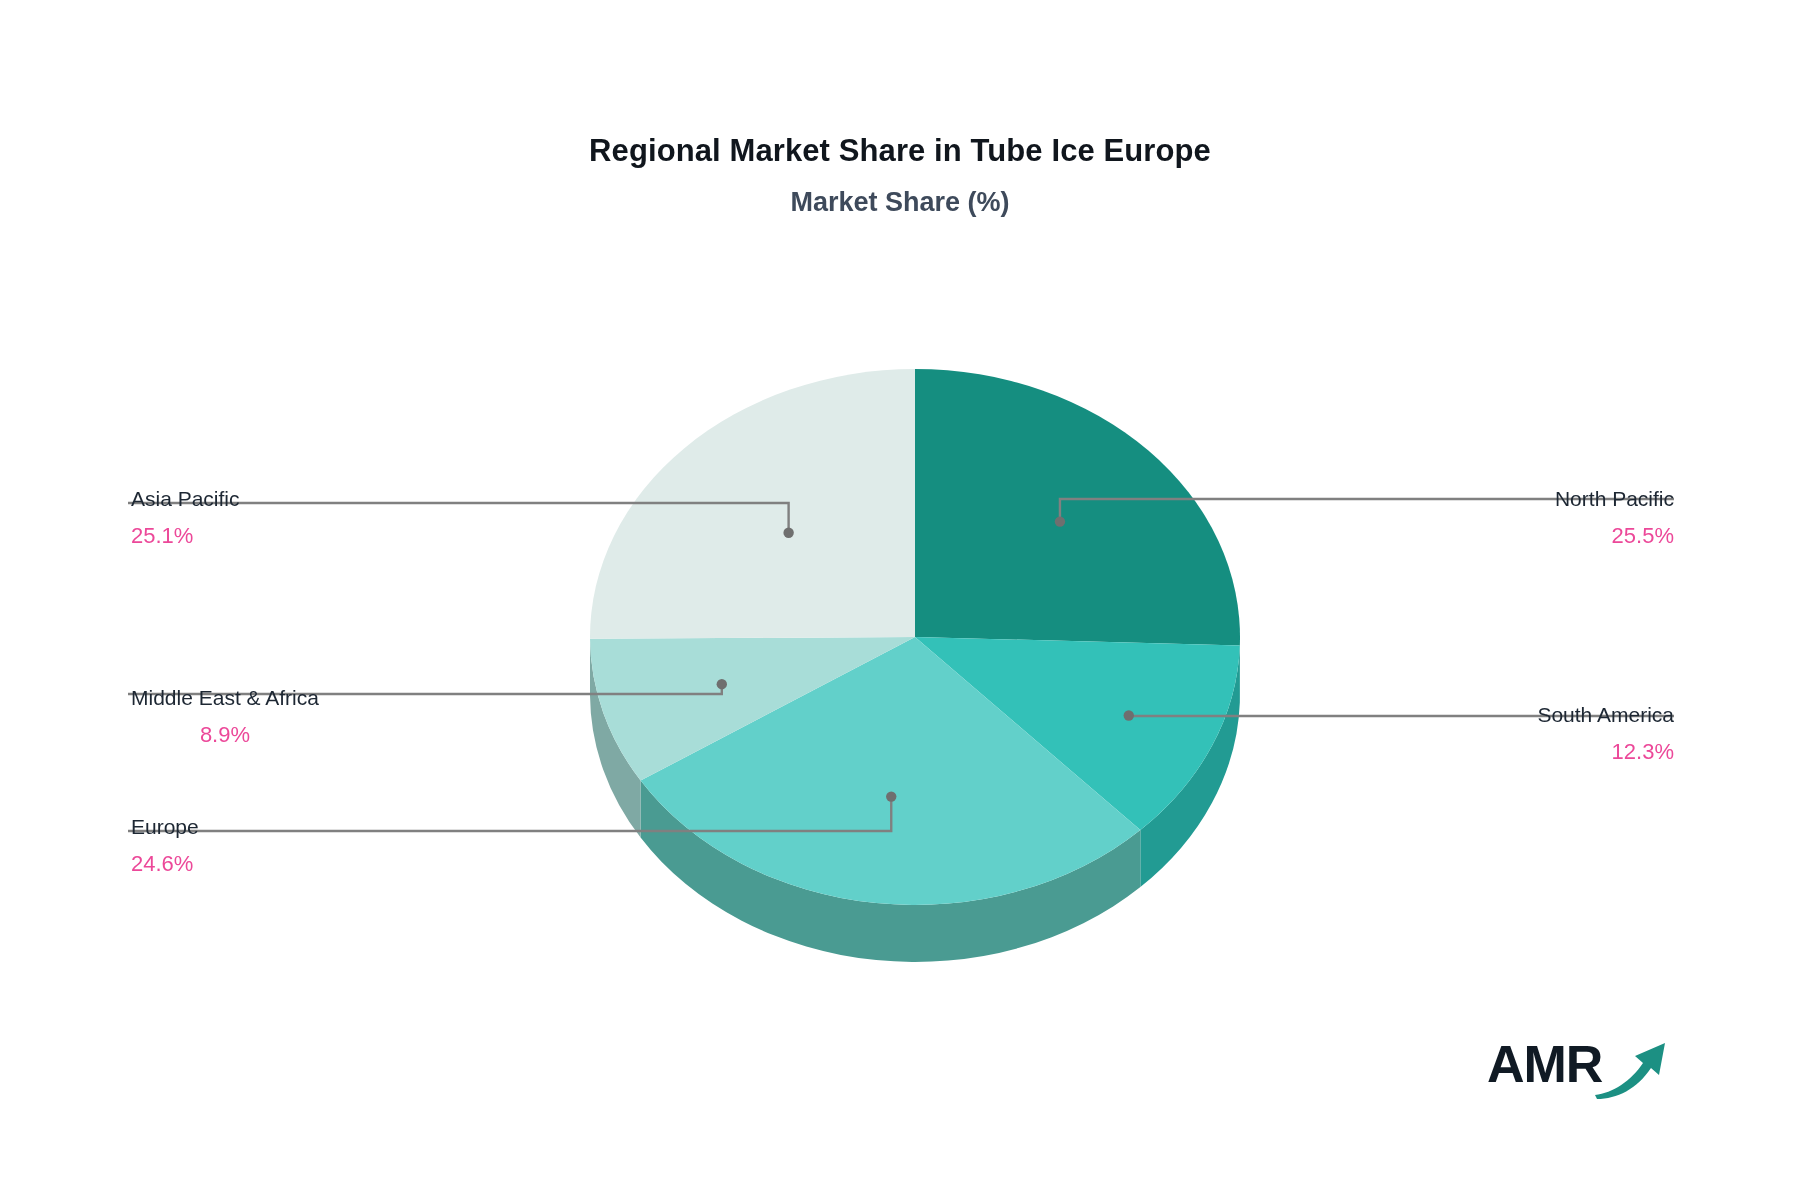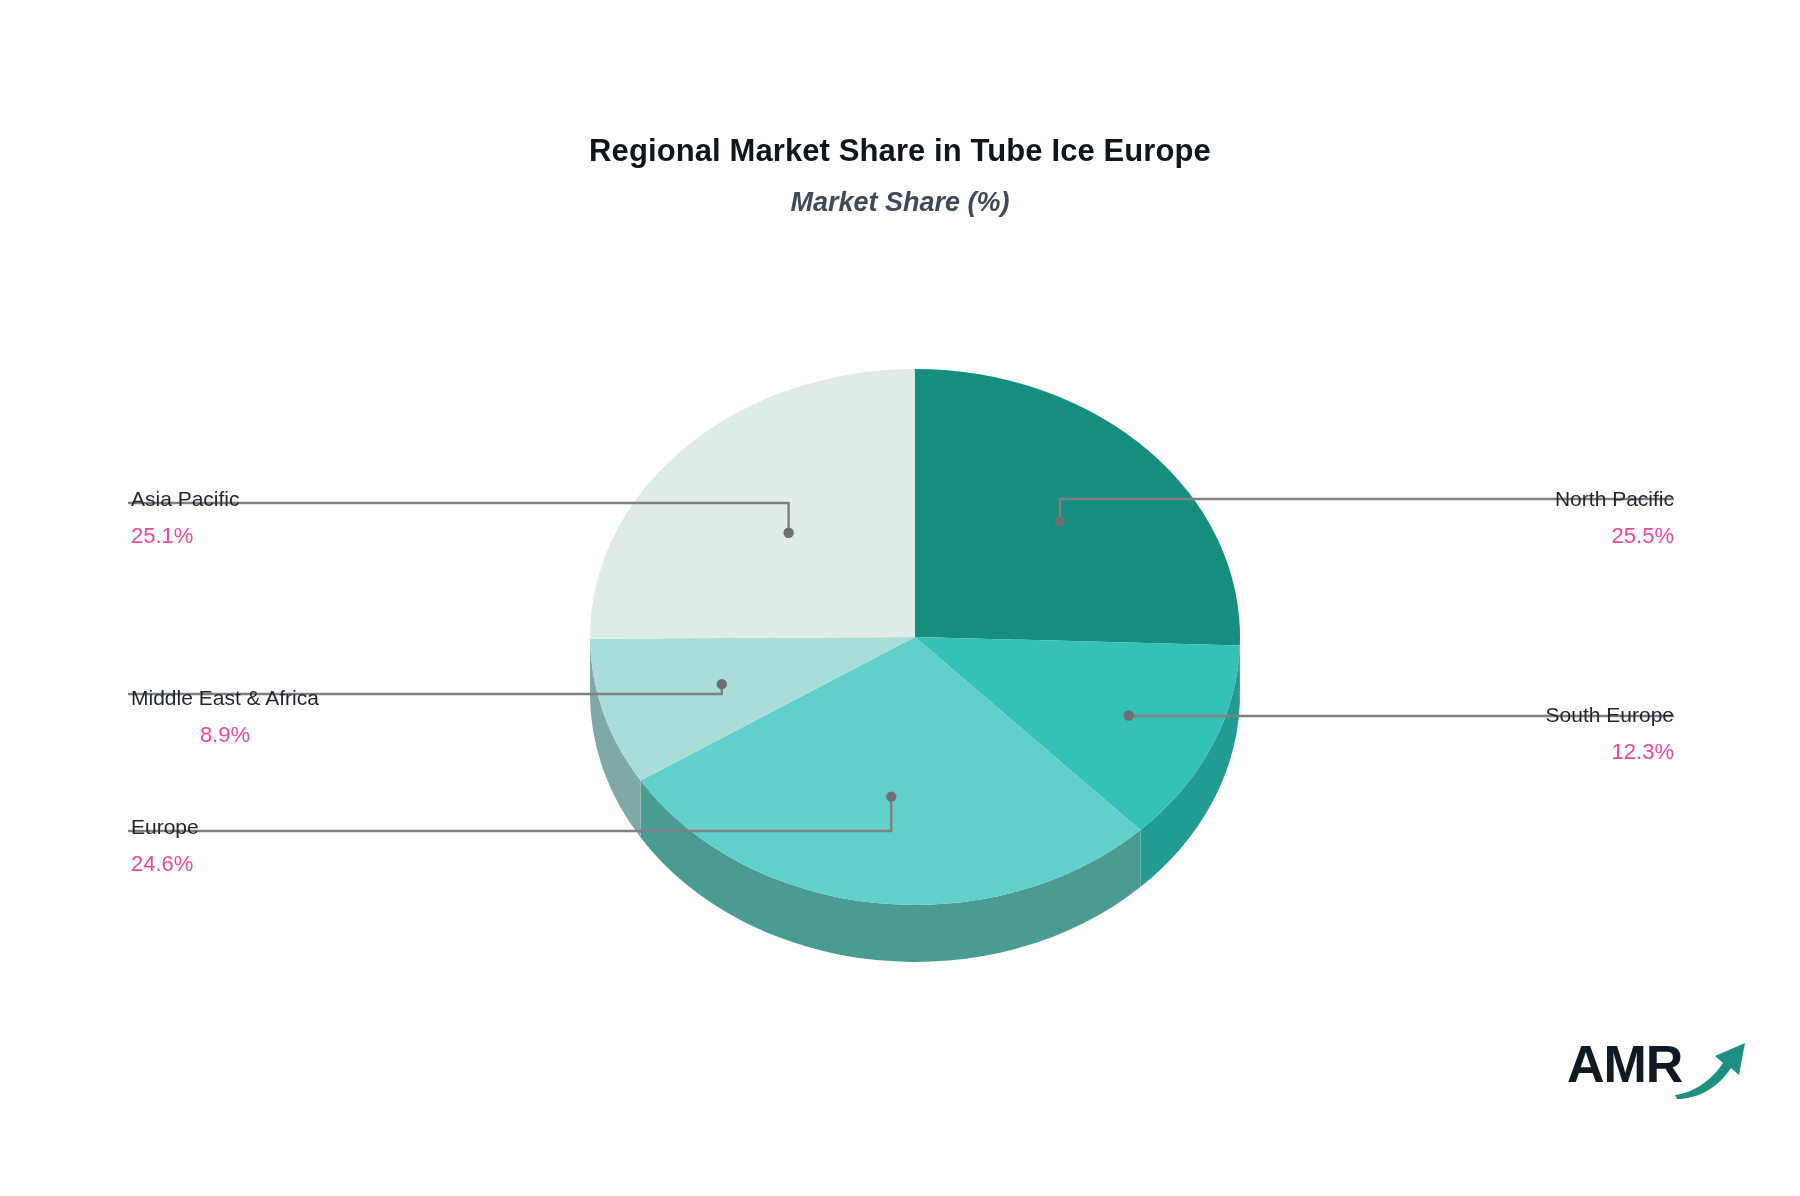--- a/index.html
+++ b/index.html
@@ -41,21 +41,20 @@
     letter-spacing: 0.1px;
     line-height: 38px;
     margin: 0;
   }
   .chart-subtitle {
     font-size: 27px;
     font-weight: bold;
     color: #3e4a5b;
     line-height: 36px;
     margin: 14px 0 0 0;
-    font-style: italic;
   }
 
   
   .callout {
     position: absolute;
     margin-top: 20px;
   }
   .callout .name {
     font-size: 21px;
     color: #1d2733;
@@ -68,21 +67,21 @@
     line-height: 26px;
     white-space: nowrap;
     margin-top: 11px;
   }
   .callout.left  { text-align: left; }
   .callout.right { text-align: right; }
 
   
   .logo {
     position: absolute;
-    left: 1567px;
+    left: 1487px;
     top: 1035px;
     width: 180px;
     height: 76px;
   }
   .logo-text {
     position: absolute;
     left: 0;
     top: 0;
     font-size: 52px;
     font-weight: bold;
@@ -154,21 +153,21 @@
   <div class="name">Europe</div>
   <div class="value">24.6%</div>
 </div>
 
 <div class="callout right" style="right:126px; top:466px;">
   <div class="name">North Pacific</div>
   <div class="value">25.5%</div>
 </div>
 
 <div class="callout right" style="right:126px; top:682px;">
-  <div class="name">South Europe</div>
+  <div class="name">South America</div>
   <div class="value">12.3%</div>
 </div>
 
 <div class="logo">
   <div class="logo-text">AMR</div>
   <svg class="logo-arrow" width="80" height="62" viewBox="0 0 80 62">
     <path d="M4 58 C 22 56, 40 44, 52 26 L 44 19 L 74 6 L 68 38 L 60 31
              C 46 52, 26 62, 6 62 Z" fill="#1c9083"></path>
   </svg>
 </div>

